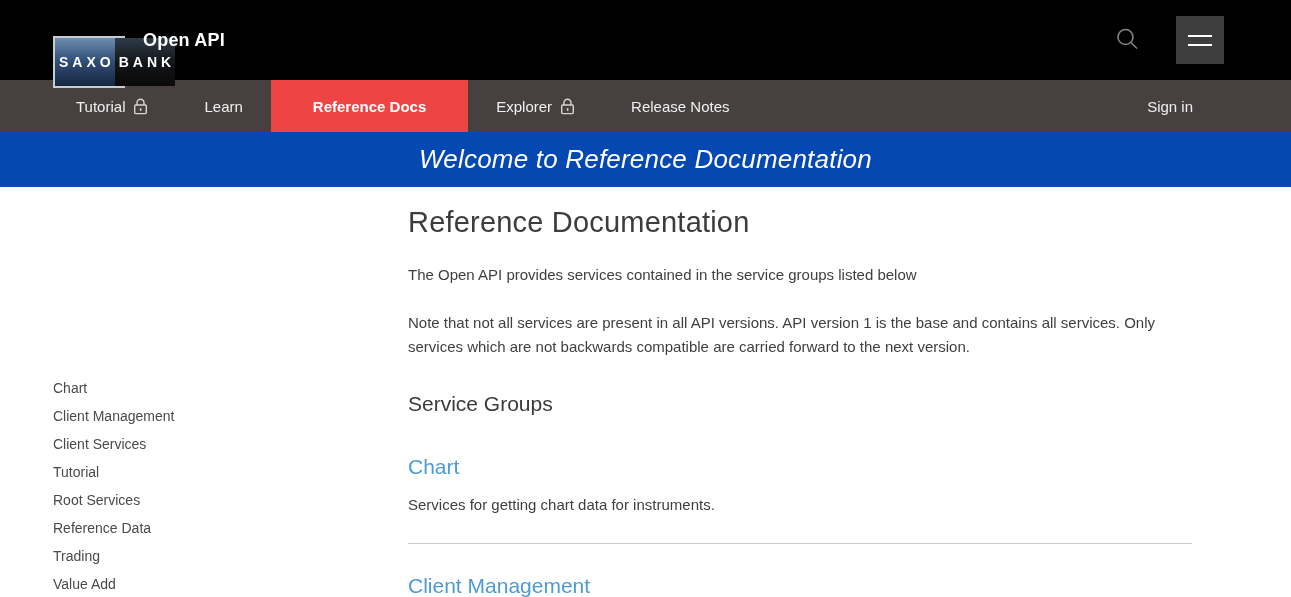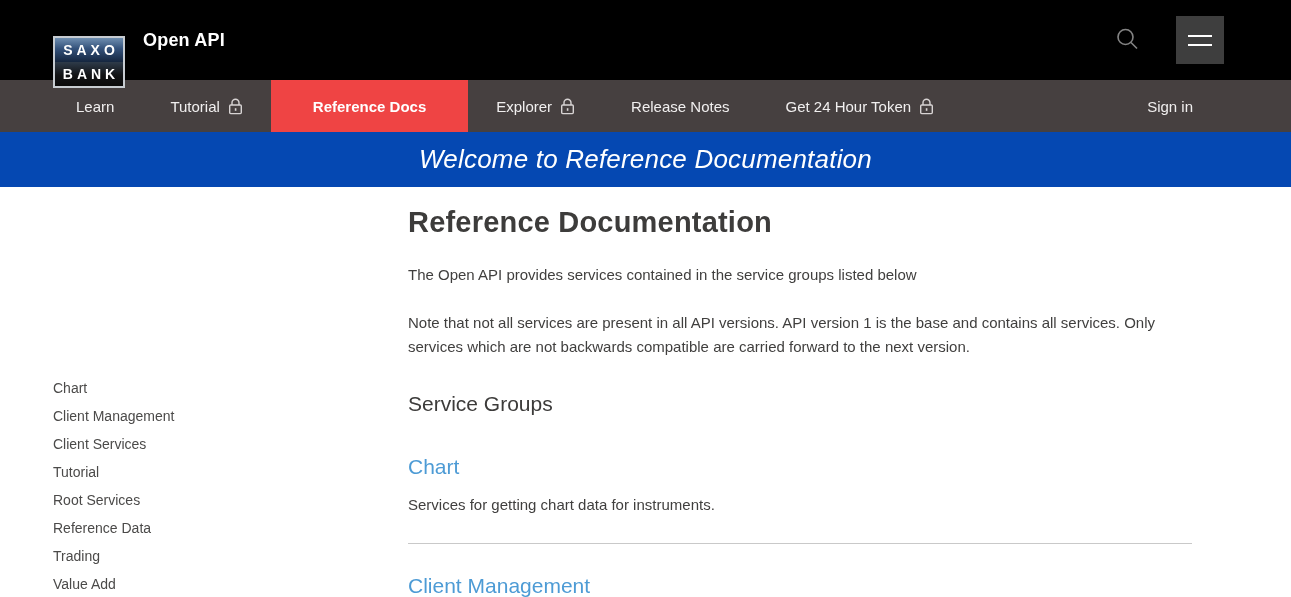--- a/index.html
+++ b/index.html
@@ -14,21 +14,21 @@
 
   
   .top-header {
     height: 80px; background: #000000;
     display: flex; align-items: center;
     padding: 0 0 0 53px;
   }
   .logo-box {
     width: 72px; height: 52px;
     border: 2px solid #c7ccd1;
-    display: flex; flex-direction: column;
+    display: flex; flex-direction: row;
     cursor: pointer;
     margin-top: 44px;
   }
   .logo-half {
     flex: 1; display: flex; align-items: center; justify-content: center;
     color: #ffffff; font-weight: bold; font-size: 14px;
     letter-spacing: 4px; padding-left: 4px;
   }
   .logo-top  { background: linear-gradient(180deg, #6e8eb0 0%, #33517a 45%, #15263f 100%); }
   .logo-bottom { background: linear-gradient(180deg, #2e3b4a 0%, #121315 55%, #0a0a0a 100%); }
@@ -75,21 +75,21 @@
 
   
   .content { display: flex; align-items: flex-end; gap: 34px; }
   .sidebar { width: 374px; flex: none; padding: 29px 0 0 53px; }
   .side-item {
     display: block; font-size: 14px; color: #4b4a49;
     line-height: 28px; height: 28px; cursor: pointer; text-decoration: none;
   }
   .main { width: 784px; flex: none; padding-top: 0; }
   .main h1 {
-    font-size: 29px; font-weight: 700; color: #3d3c3b;
+    font-size: 29px; font-weight: 400; color: #3d3c3b;
     margin: 19px 0 0 0; letter-spacing: 0.2px;
   }
   .p-text { font-size: 15px; color: #403f3e; line-height: 24px; margin: 0; }
   .intro { margin-top: 24px; }
   .note  { margin-top: 24px; }
   .h2-section {
     font-size: 21px; font-weight: 400; color: #3c3b3a; margin: 33px 0 0 0;
   }
   .group-title {
     display: inline-block;
@@ -120,57 +120,47 @@
     </div>
     <div class="menu-btn">
       <div class="bar"></div>
       <div class="bar"></div>
     </div>
   </div>
 </div>
 
 <div class="nav-bar">
   <a class="nav-item">
-    <span>Learn</span>
-  </a>
-  <a class="nav-item">
     <span>Tutorial</span>
     <span class="lock-icon">
       <svg width="15" height="17" viewBox="0 0 15 17" fill="none">
         <path d="M4 7 V4.8 a3.5 3.5 0 0 1 7 0 V7" stroke="#d8d4d4" stroke-width="1.4"></path>
         <rect x="1.7" y="7" width="11.6" height="8.6" rx="1" stroke="#d8d4d4" stroke-width="1.4"></rect>
         <rect x="6.8" y="10.2" width="1.6" height="2.6" fill="#d8d4d4"></rect>
       </svg>
     </span>
   </a>
+  <a class="nav-item">
+    <span>Learn</span>
+  </a>
   <a class="nav-item active">
     <span>Reference Docs</span>
   </a>
   <a class="nav-item">
     <span>Explorer</span>
     <span class="lock-icon">
       <svg width="15" height="17" viewBox="0 0 15 17" fill="none">
         <path d="M4 7 V4.8 a3.5 3.5 0 0 1 7 0 V7" stroke="#d8d4d4" stroke-width="1.4"></path>
         <rect x="1.7" y="7" width="11.6" height="8.6" rx="1" stroke="#d8d4d4" stroke-width="1.4"></rect>
         <rect x="6.8" y="10.2" width="1.6" height="2.6" fill="#d8d4d4"></rect>
       </svg>
     </span>
   </a>
   <a class="nav-item">
     <span>Release Notes</span>
-  </a>
-  <a class="nav-item">
-    <span>Get 24 Hour Token</span>
-    <span class="lock-icon">
-      <svg width="15" height="17" viewBox="0 0 15 17" fill="none">
-        <path d="M4 7 V4.8 a3.5 3.5 0 0 1 7 0 V7" stroke="#d8d4d4" stroke-width="1.4"></path>
-        <rect x="1.7" y="7" width="11.6" height="8.6" rx="1" stroke="#d8d4d4" stroke-width="1.4"></rect>
-        <rect x="6.8" y="10.2" width="1.6" height="2.6" fill="#d8d4d4"></rect>
-      </svg>
-    </span>
   </a>
   <a class="nav-item nav-signin">
     <span>Sign in</span>
   </a>
 </div>
 
 <div class="banner">
   <div class="banner-title">Welcome to Reference Documentation</div>
 </div>
 

